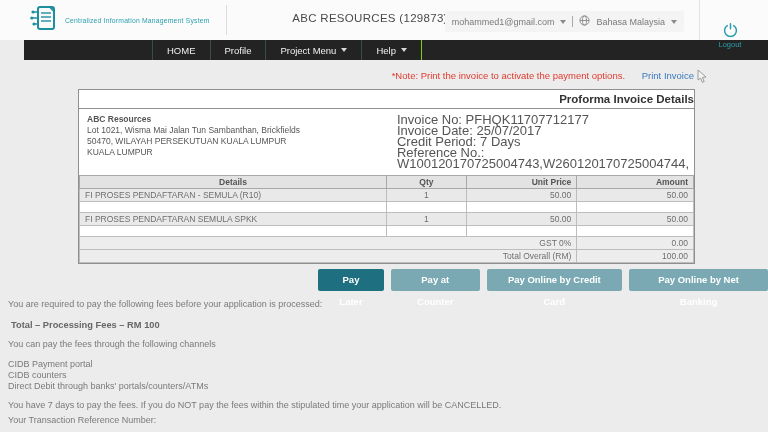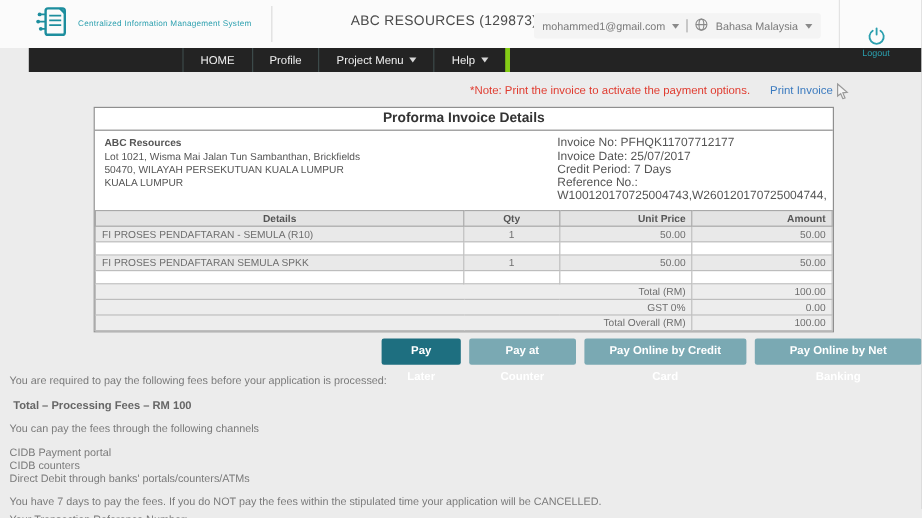--- a/index.html
+++ b/index.html
@@ -25,38 +25,38 @@
   .vdiv { width:1px; height:11px; background:#aaa; }
   .logout-sep { position:absolute; right:68px; top:0; height:40px; width:1px; background:#e3e3e3; }
   .logout-block { position:absolute; right:16px; top:22px; width:44px; text-align:center;
     color:#2b9fae; font-size:7.5px; cursor:pointer; }
   .logout-block svg { display:block; margin:0 auto 1px; }
 
   
   .nav-bar { height:20px; background:#232323; display:flex; align-items:stretch; padding-left:128px;margin-left:24px; }
   .nav-item { display:flex; align-items:center; gap:5px; padding:0 14px; color:#f0f0f0;
     font-size:9.5px; border-left:1px solid #3c4a4a; cursor:pointer; }
-  .nav-item:last-child { border-right:4px solid #84cc16; }
+  .nav-item:last-child { border-right:1px solid #84cc16; }
   .nav-item .caret-down { border-top-color:#d8d8d8; }
 
   
   .note-row { margin-top:10px; height:13px; text-align:right; padding-right:74px;
     font-size:9.5px; position:relative; white-space:nowrap; }
   .note-text { color:#e03b2f; }
   .print-link { color:#3a7abf; margin-left:14px; cursor:pointer; text-decoration:none; }
   .cursor-icon { position:absolute; right:60px; top:-1px; }
 
   
   .invoice-panel { margin:6px 0 0 78px; width:617px; background:#fff; border:1px solid #8f8f8f; }
-  .panel-title { height:19px; line-height:19px; text-align:center; font-size:11.5px; font-weight:bold;
+  .panel-title { height:19px; line-height:19px; text-align:right; font-size:11.5px; font-weight:bold;
     color:#333; border-bottom:1px solid #8f8f8f; }
   .panel-info { display:flex; padding:5px 5px 6px 8px; }
   .payee { font-size:8.5px; color:#555; line-height:11px; }
   .payee-name { font-weight:bold; }
-  .meta { margin-left:auto; font-size:10px; color:#555; line-height:11px; text-align:left; white-space:nowrap; }
+  .meta { margin-left:auto; font-size:13px; color:#555; line-height:11px; text-align:left; white-space:nowrap; }
 
   table.inv { width:100%; border-collapse:collapse; font-size:8.5px; color:#6e6e6e; }
   table.inv th, table.inv td { border:1px solid #bdbdbd; padding:1px 5px; }
   table.inv th { background:#e3e3e3; font-weight:bold; color:#555; height:13px; border-color:#a8a8a8; }
   th.col-details { text-align:center; }
   th.col-qty { text-align:center; }
   th.col-price, th.col-amount { text-align:right;margin-left:44px; }
   .item-text td { background:#e9e9e9; height:12px; }
   .item-spacer td { height:11px; background:#fff; }
   td.c { text-align:center; } td.r { text-align:right; }
@@ -211,24 +211,20 @@
         <td class="r">50.00</td>
         <td class="r">50.00</td>
       </tr>
       <tr class="item-spacer">
         <td></td>
             <td></td>
             <td></td>
             <td></td>
       </tr>
       <tr class="total-row">
-        <td colspan="3" class="total-label">Total (RM)</td>
-        <td class="r">100.00</td>
-      </tr>
-      <tr class="total-row">
         <td colspan="3" class="total-label">GST 0%</td>
         <td class="r">0.00</td>
       </tr>
       <tr class="total-row">
         <td colspan="3" class="total-label">Total Overall (RM)</td>
         <td class="r">100.00</td>
       </tr>
     </tbody>
       </table>
   </section>

